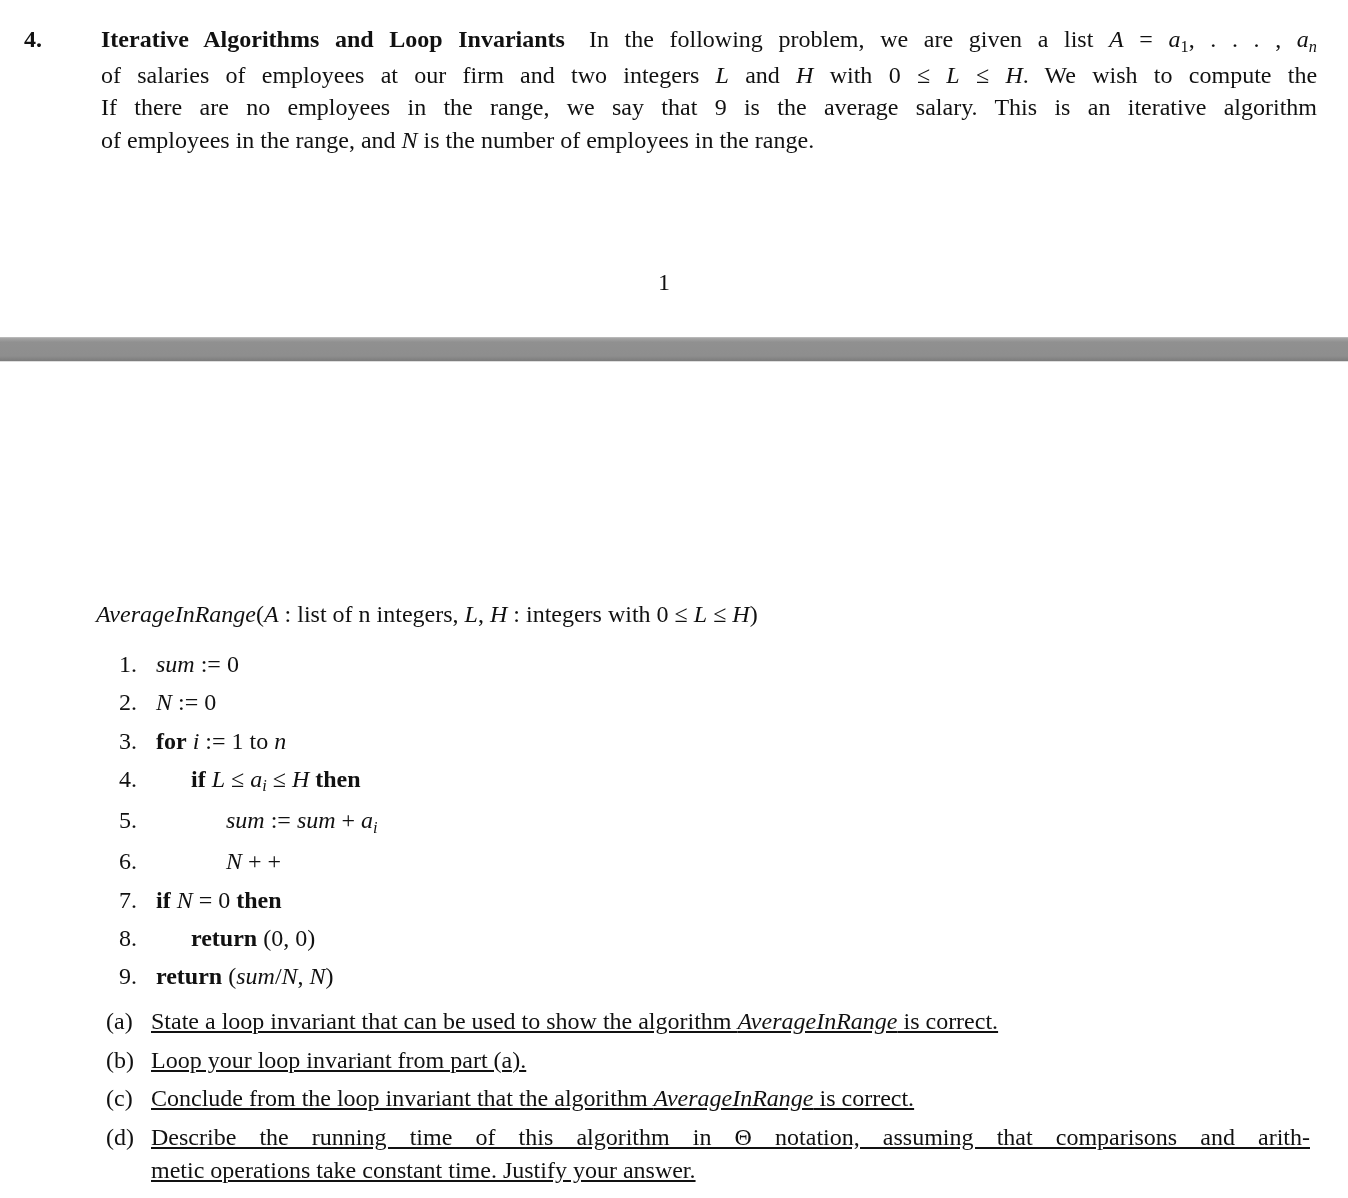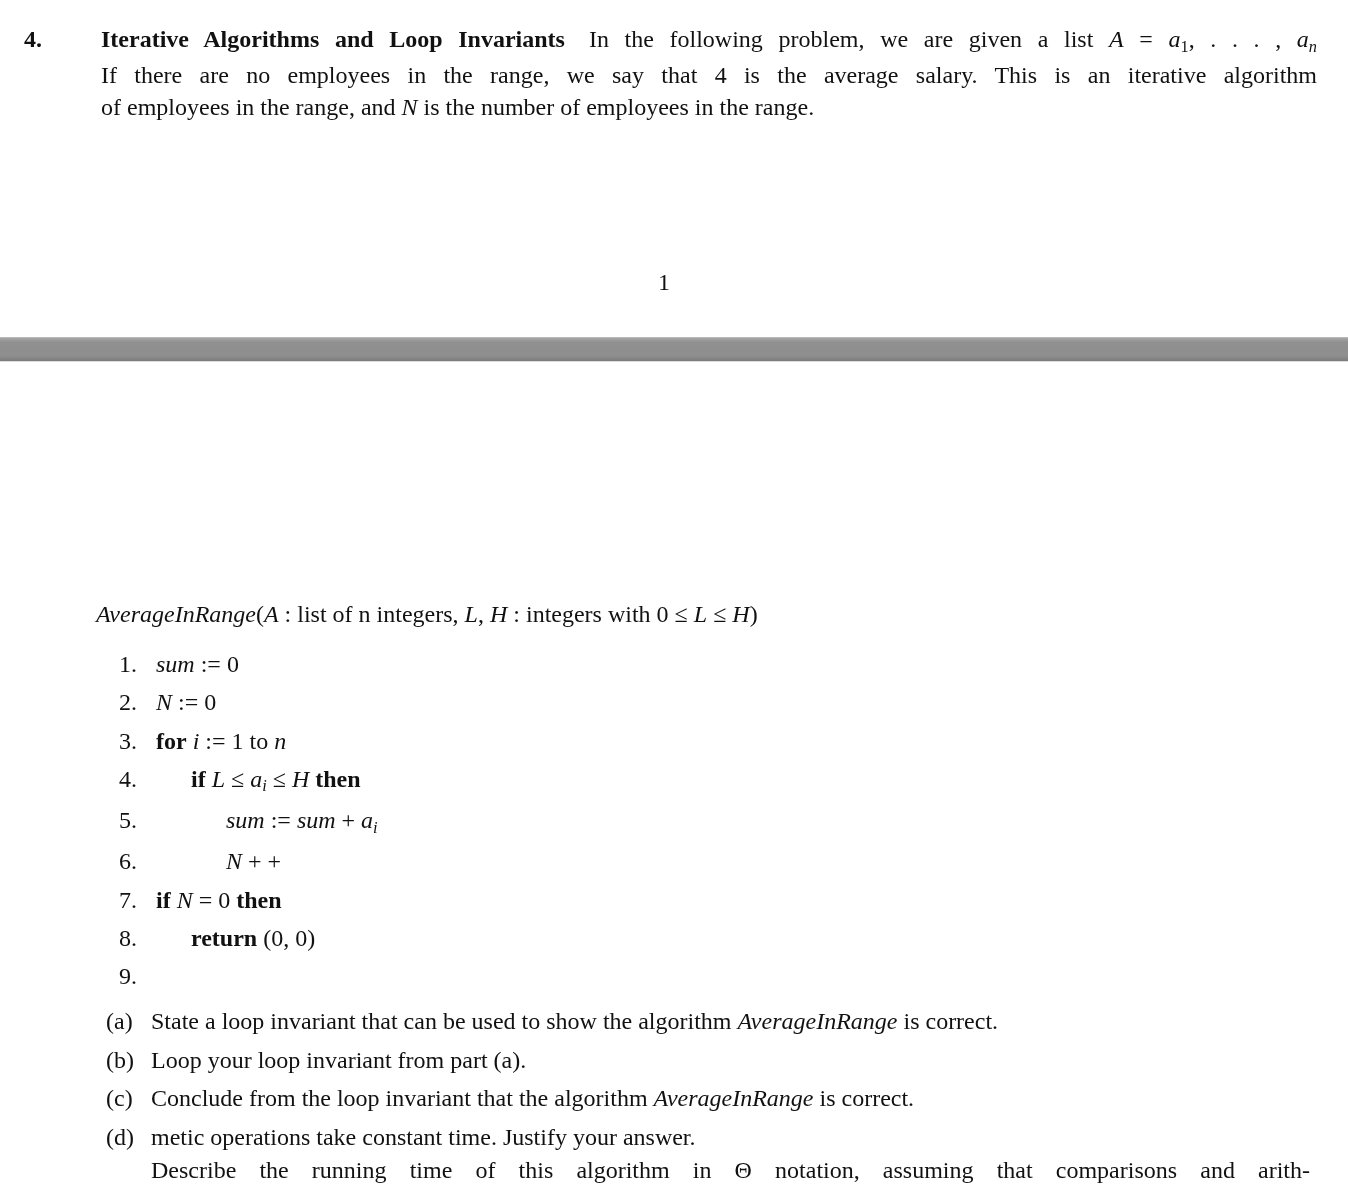--- a/index.html
+++ b/index.html
@@ -53,32 +53,33 @@
   .pcode-row { display:flex; line-height:38.3px; white-space:nowrap; }
   .pnum { width:37px; flex:none; }
   .pstmt.ind0 { padding-left:0; }
   .pstmt.ind1 { padding-left:35px; }
   .pstmt.ind2 { padding-left:70px;text-align:right; }
 
   .parts { position:absolute; left:102px; top:643px; width:1204px; font-size:24px; }
   .part { display:flex; margin-bottom:5.5px; }
   .plabel { width:45px; flex:none; line-height:33px; }
   .ptext { flex:1; min-width:0; }
-  .ptext .tline { line-height:33px; white-space:nowrap; }
+  .ptext .tline { line-height:33px; white-space:nowrap;text-decoration:underline; }
   .ptext .jfirst { text-align:justify; text-align-last:justify; }
 </style>
 </head>
 <body>
 
 <div class="page1">
   <div class="problem">
     <span class="problem-marker">4.</span>
     <div class="problem-body">
       <div class="pline jline"><b>Iterative Algorithms and Loop Invariants</b>  In the following problem, we are given a list <i>A</i> = <i>a</i><sub>1</sub>, . . . , <i>a</i><sub><i>n</i></sub></div>
-      <div class="pline jline">If there are no employees in the range, we say that 4 is the average salary. This is an iterative algorithm</div>
+      <div class="pline jline">of salaries of employees at our firm and two integers <i>L</i> and <i>H</i> with 0 ≤ <i>L</i> ≤ <i>H</i>. We wish to compute the</div>
+      <div class="pline jline">If there are no employees in the range, we say that 9 is the average salary. This is an iterative algorithm</div>
       <div class="pline natural">of employees in the range, and <i>N</i> is the number of employees in the range.</div>
     </div>
   </div>
   <div class="pagenum">1</div>
 </div>
 
 <div class="separator">
   <div class="bar"></div>
   <div class="edge"></div>
 </div>
@@ -115,20 +116,21 @@
     <div class="pcode-row">
       <span class="pnum">7.</span>
       <span class="pstmt ind0"><b>if</b> <i>N</i> = 0 <b>then</b></span>
     </div>
     <div class="pcode-row">
       <span class="pnum">8.</span>
       <span class="pstmt ind1"><b>return</b> (0, 0)</span>
     </div>
     <div class="pcode-row">
       <span class="pnum">9.</span>
+      <span class="pstmt ind0"><b>return</b> (<i>sum</i>/<i>N</i>, <i>N</i>)</span>
     </div>
   </div>
 
   <div class="parts">
     <div class="part">
       <span class="plabel">(a)</span>
       <div class="ptext">
         <div class="tline">State a loop invariant that can be used to show the algorithm <i>AverageInRange</i> is correct.</div>
       </div>
     </div>
@@ -140,19 +142,19 @@
     </div>
     <div class="part">
       <span class="plabel">(c)</span>
       <div class="ptext">
         <div class="tline">Conclude from the loop invariant that the algorithm <i>AverageInRange</i> is correct.</div>
       </div>
     </div>
     <div class="part">
       <span class="plabel">(d)</span>
       <div class="ptext">
+        <div class="tline jfirst">Describe the running time of this algorithm in Θ notation, assuming that comparisons and arith-</div>
         <div class="tline">metic operations take constant time. Justify your answer.</div>
-        <div class="tline jfirst">Describe the running time of this algorithm in Θ notation, assuming that comparisons and arith-</div>
       </div>
     </div>
   </div>
 
 </div>
 
 </body></html>

